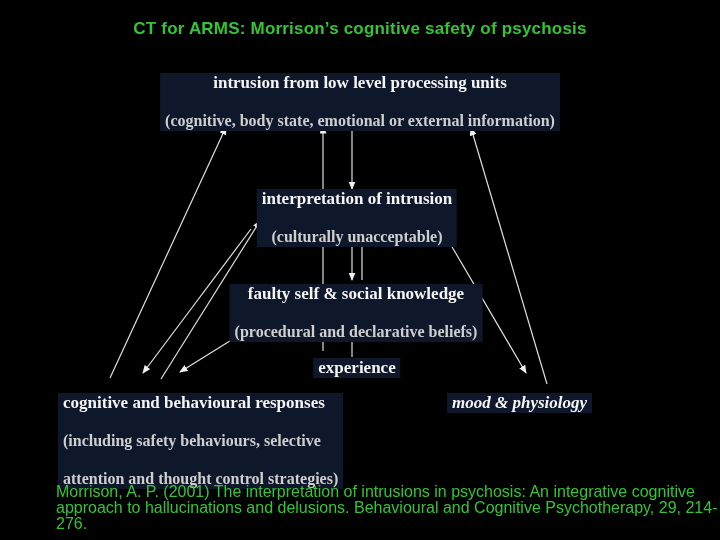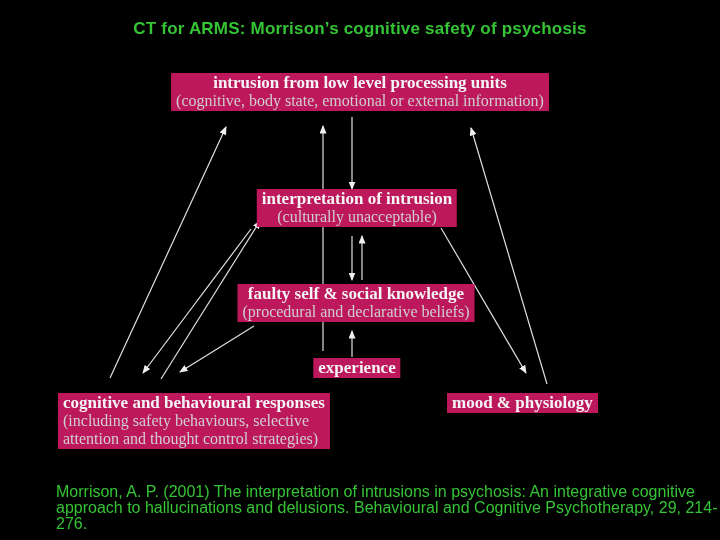--- a/index.html
+++ b/index.html
@@ -8,31 +8,31 @@
     overflow:hidden;font-family:"Liberation Serif",serif;
   }
   .title{
     position:absolute;top:19px;left:0;width:720px;text-align:center;
     font-family:"Liberation Sans",sans-serif;font-weight:700;font-size:17px;
     color:var(--accent,#35c435);z-index:2;letter-spacing:0.2px;
   }
   .arrows{position:absolute;top:0;left:0;z-index:1;}
   .arrows line{stroke:var(--arrow,#e0e0e0);stroke-width:1.2;}
   .node{
-    position:absolute;z-index:2;background:#be185d;text-align:center;
+    position:absolute;z-index:2;background:#0f172a;text-align:center;
     padding:1px 5px;line-height:18px;white-space:nowrap;
   }
   .node .heading{font-weight:700;font-size:17px;color:var(--headtext,#f5f5f5);}
-  .node .sub{font-weight:400;font-size:16px;color:var(--subtext,#cfcfcf);}
+  .node .sub{font-weight:700;font-size:16px;color:var(--subtext,#cfcfcf);margin-top:20px;}
   .node-intrusion{top:73px;left:360px;transform:translateX(-50%);}
   .node-interpretation{top:189px;left:357px;transform:translateX(-50%);}
   .node-faulty{top:284px;left:356px;transform:translateX(-50%);}
   .node-experience{top:358px;left:357px;transform:translateX(-50%);}
   .node-responses{top:393px;left:58px;text-align:left;}
-  .node-mood{top:393px;left:447px;text-align:left;}
+  .node-mood{top:393px;left:447px;text-align:left;font-style:italic;}
   .citation{
     position:absolute;top:484px;left:56px;z-index:2;
     font-family:Liberation Sans, sans-serif;font-size:16px;line-height:16px;
     color:var(--accent,#35c435);text-align:left;
   }
 </style>
 </head>
 <body>
 
 <div class="slide">

